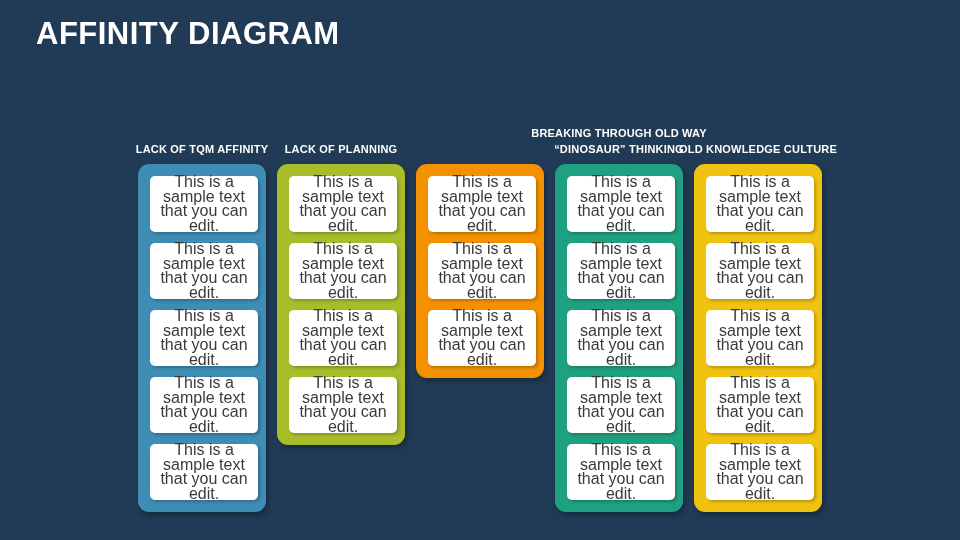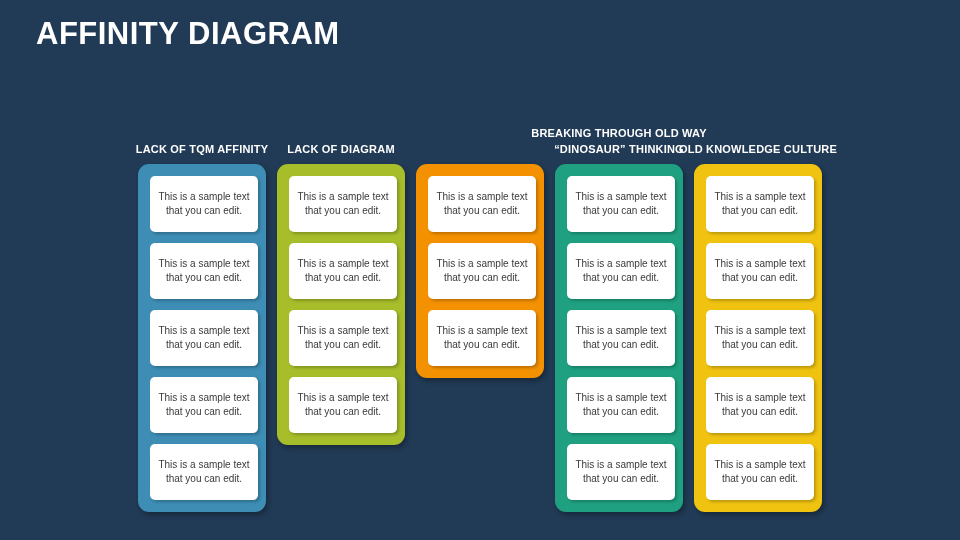--- a/index.html
+++ b/index.html
@@ -78,21 +78,21 @@
     border-radius:5px;
     margin-bottom:11px;
     box-shadow:2px 2px 3px rgba(0,0,0,0.22);
     display:flex;
     align-items:center;
     justify-content:center;
     padding:0 7px;
   }
 
   .card-text {
-    font-size:10px;
+    font-size:16px;
     line-height:14.5px;
     color:#3a3a3a;
     text-align:center;
   }
 </style>
 </head>
 <body>
 
 <div id="slide">
 
@@ -114,21 +114,21 @@
           </div>
           <div class="card">
             <div class="card-text">This is a sample text that you can edit.</div>
           </div>
           <div class="card" style="margin-bottom: 0px;">
             <div class="card-text">This is a sample text that you can edit.</div>
           </div>
         </div>
       </div>
       <div class="column" style="left: 139px;">
-        <div class="col-header">LACK OF DIAGRAM</div>
+        <div class="col-header">LACK OF PLANNING</div>
         <div class="band" style="background: rgb(168, 189, 42); height: 281px;"></div>
         <div class="cards" style="top: 100px;">
           <div class="card">
             <div class="card-text">This is a sample text that you can edit.</div>
           </div>
           <div class="card">
             <div class="card-text">This is a sample text that you can edit.</div>
           </div>
           <div class="card">
             <div class="card-text">This is a sample text that you can edit.</div>

